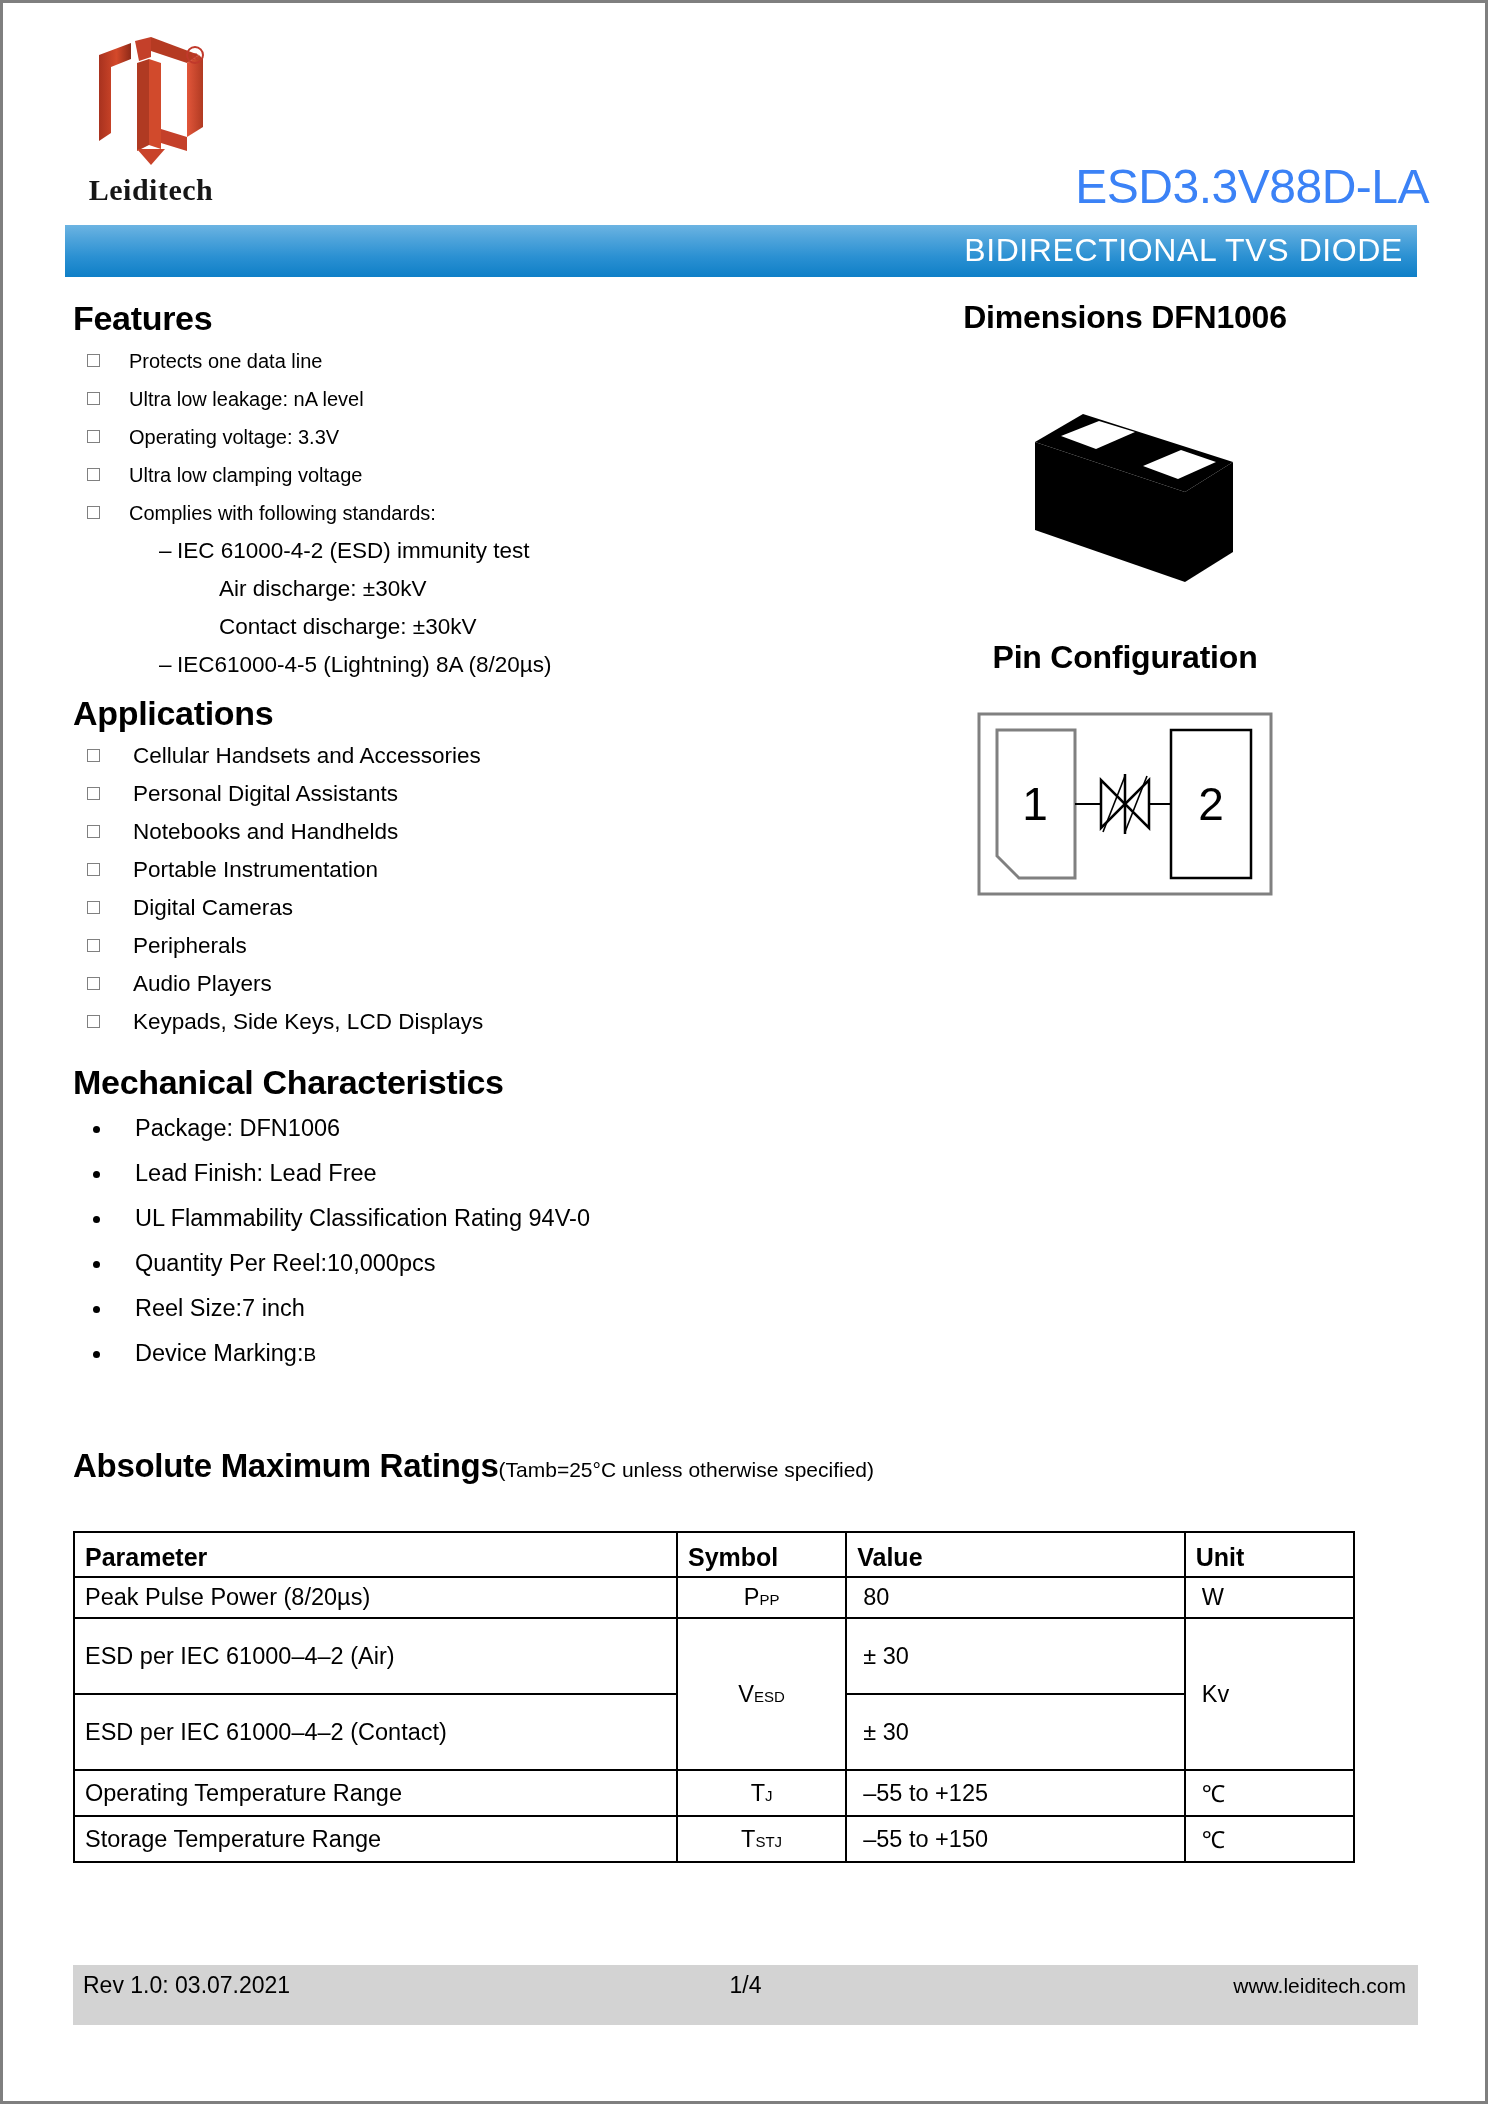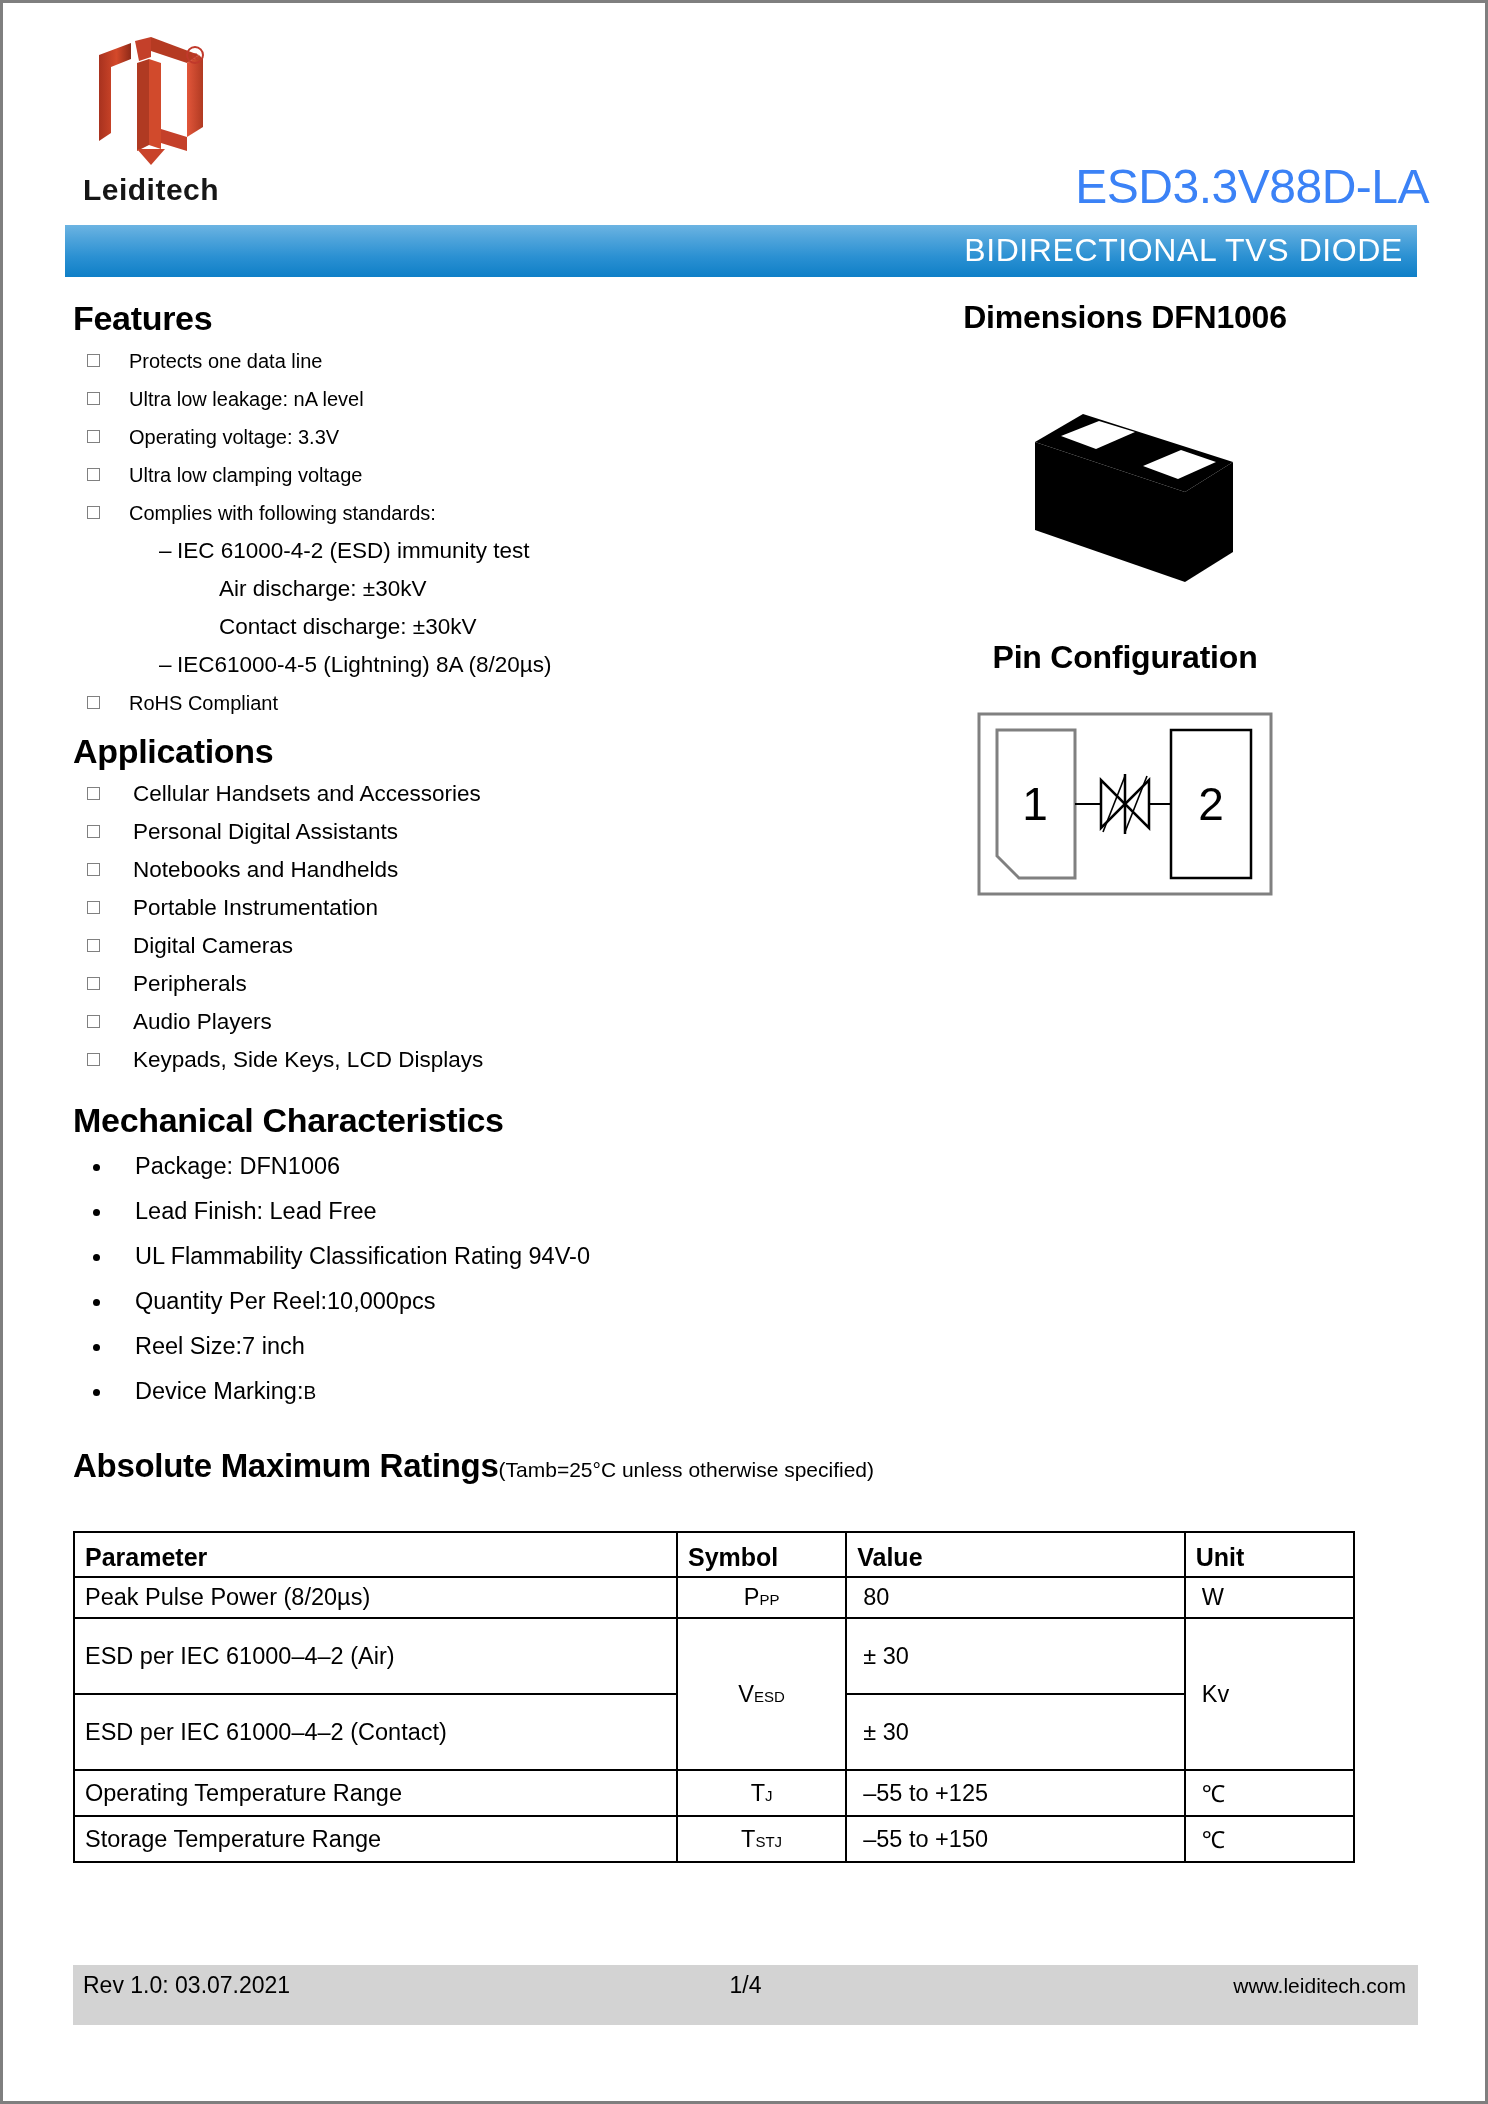--- a/index.html
+++ b/index.html
@@ -40,21 +40,21 @@
     width: 148px;
     height: 182px;
   }
   .logo-mark { position:absolute; left: 14px; top: 6px; width: 120px; height: 130px; }
   .logo-word {
     position: absolute;
     left: 0px;
     top: 142px;
     width: 148px;
     text-align: center;
-    font-family: Liberation Sans, sans-serif;
+    font-family: Liberation Serif, serif;
     font-weight: bold;
     font-size: 30px;
     letter-spacing: 0.5px;
     color: #161616;
   }
   .part-number {
     position: absolute;
     right: 0px;
     top: 140px;
     font-size: 48px;
@@ -254,23 +254,20 @@
         <li><span class="sq"></span><span>Protects one data line</span></li>
         <li><span class="sq"></span><span>Ultra low leakage: nA level</span></li>
         <li><span class="sq"></span><span>Operating voltage: 3.3V</span></li>
         <li><span class="sq"></span><span>Ultra low clamping voltage</span></li>
         <li><span class="sq"></span><span>Complies with following standards:</span></li>
       </ul>
       <div class="sub1"><span class="dash">–</span><span>IEC 61000-4-2 (ESD) immunity test</span></div>
       <div class="sub2">Air discharge: ±30kV</div>
       <div class="sub2">Contact discharge: ±30kV</div>
       <div class="sub1"><span class="dash">–</span><span>IEC61000-4-5 (Lightning) 8A (8/20µs)</span></div>
-      <ul class="sqlist">
-        <li><span class="sq"></span><span>RoHS Compliant</span></li>
-      </ul>
 
       <h2 class="section tight">Applications</h2>
       <ul class="sqlist apps">
         <li><span class="sq"></span><span>Cellular Handsets and Accessories</span></li>
         <li><span class="sq"></span><span>Personal Digital Assistants</span></li>
         <li><span class="sq"></span><span>Notebooks and Handhelds</span></li>
         <li><span class="sq"></span><span>Portable Instrumentation</span></li>
         <li><span class="sq"></span><span>Digital Cameras</span></li>
         <li><span class="sq"></span><span>Peripherals</span></li>
         <li><span class="sq"></span><span>Audio Players</span></li>

